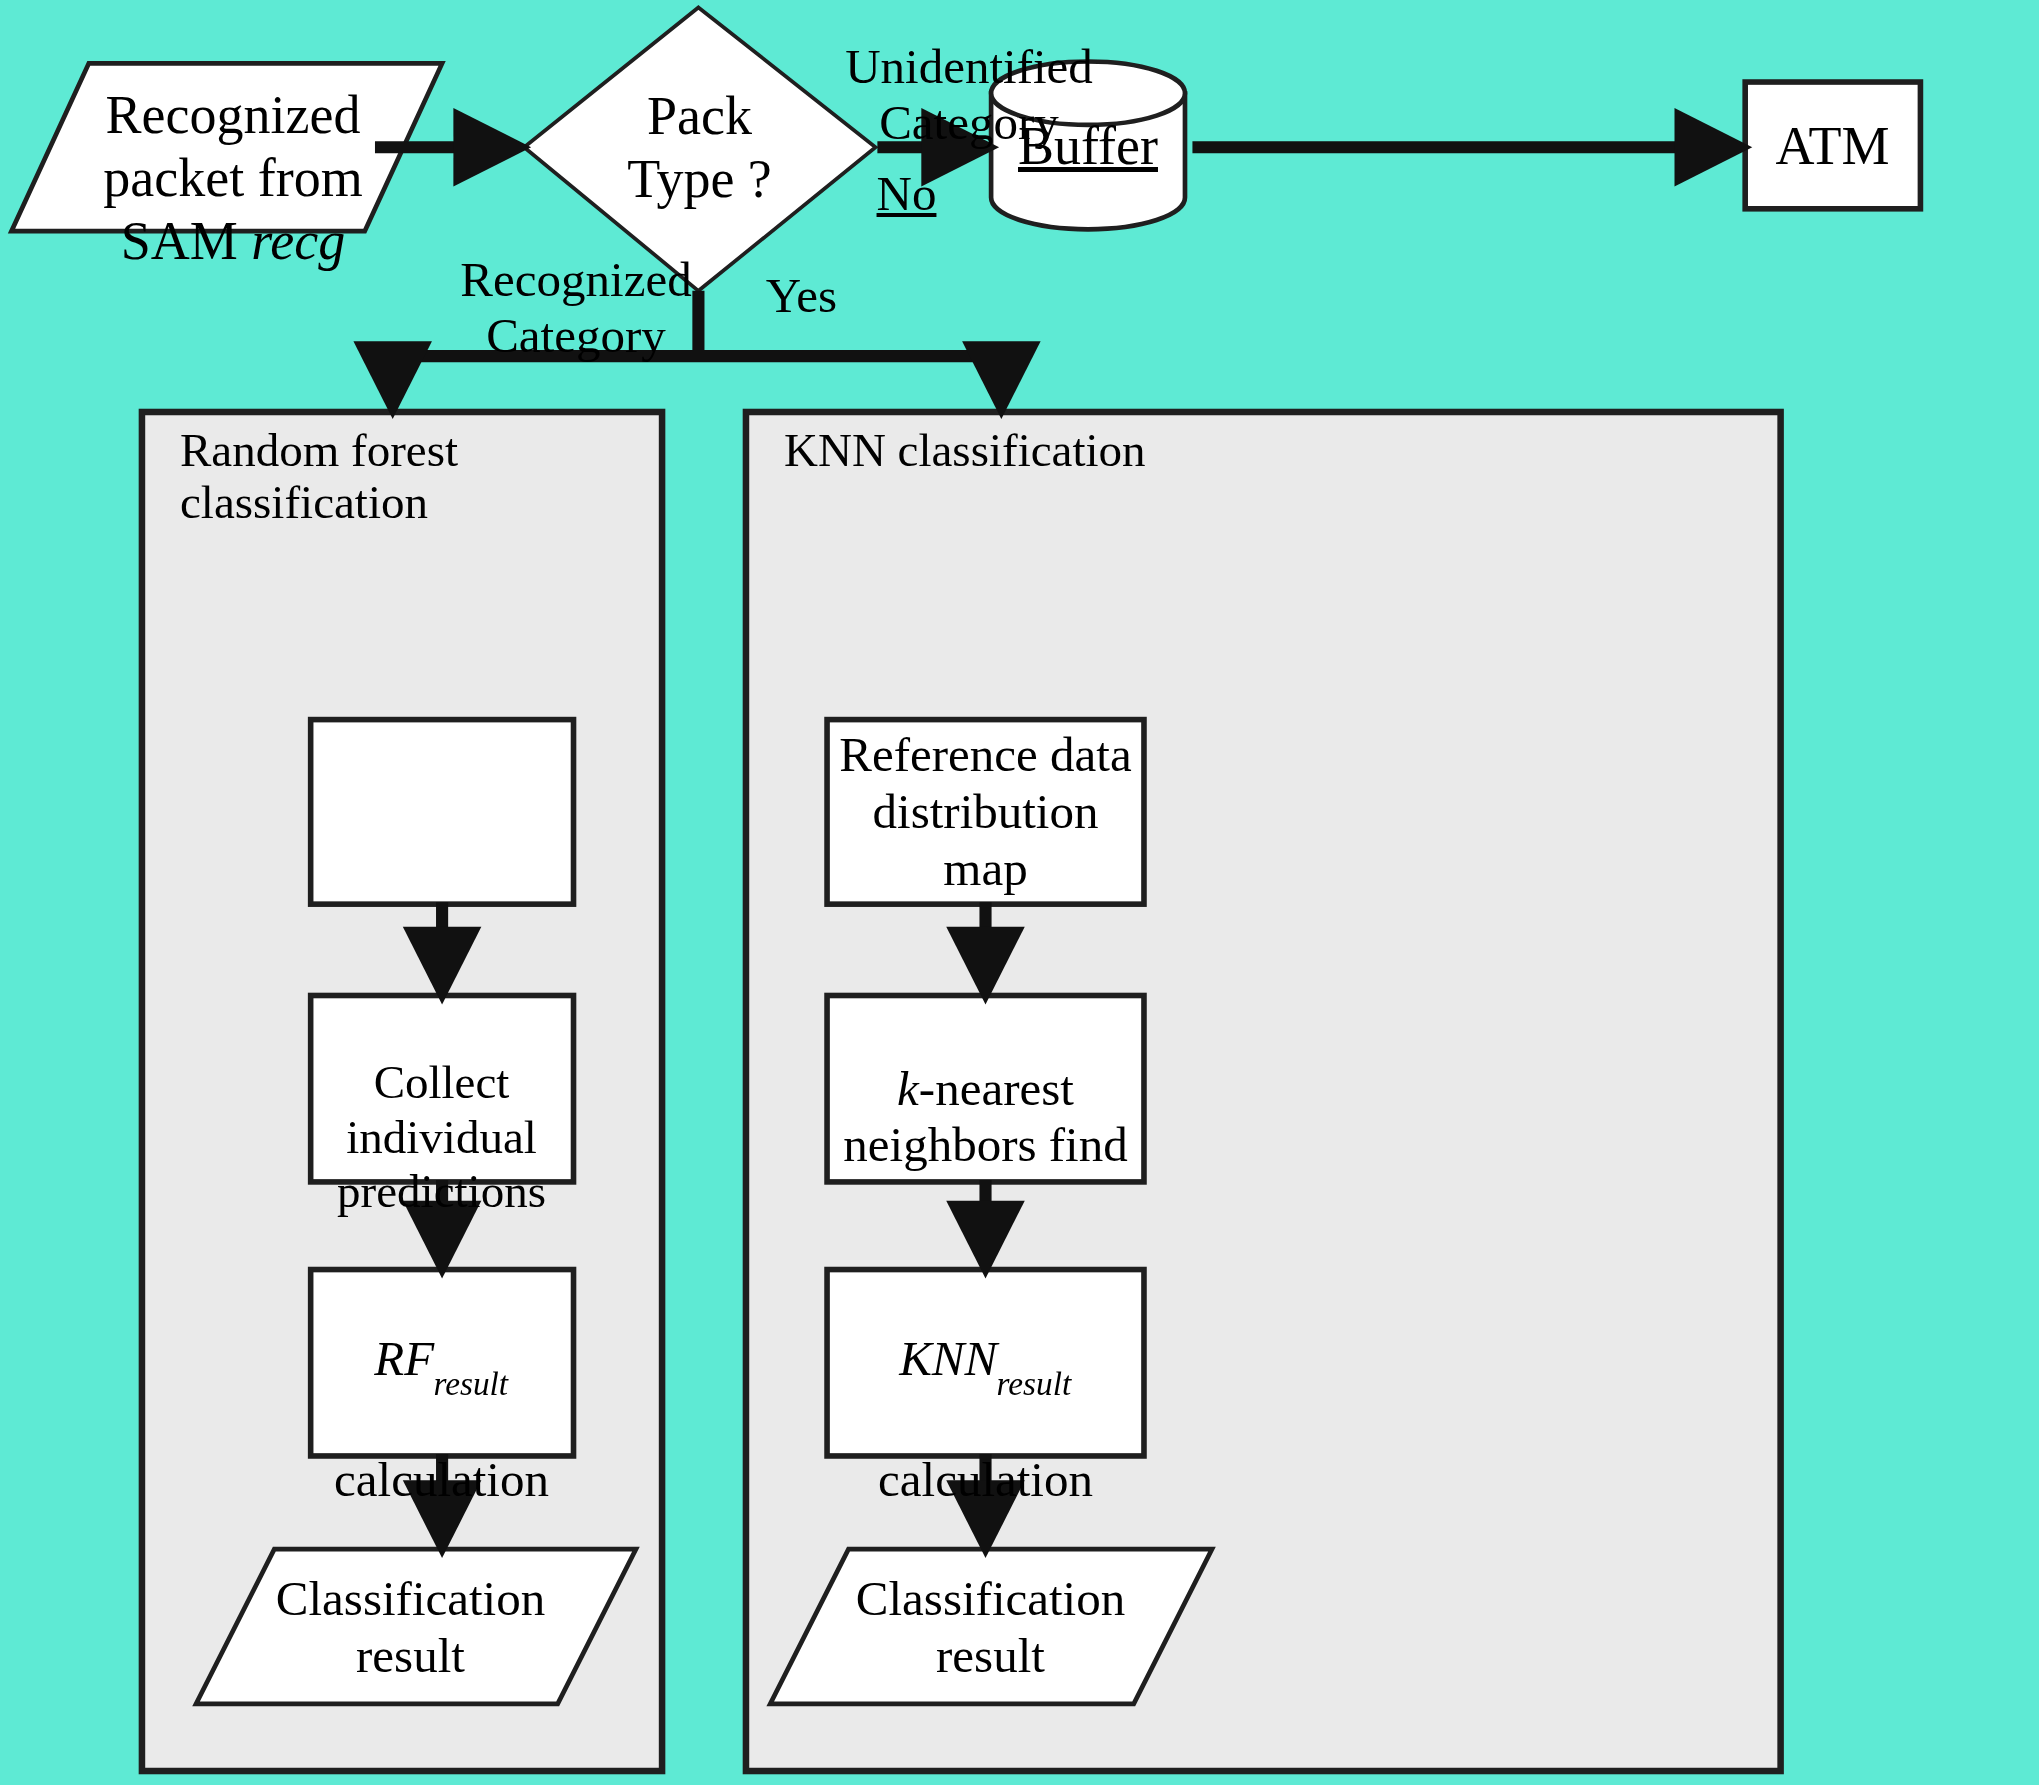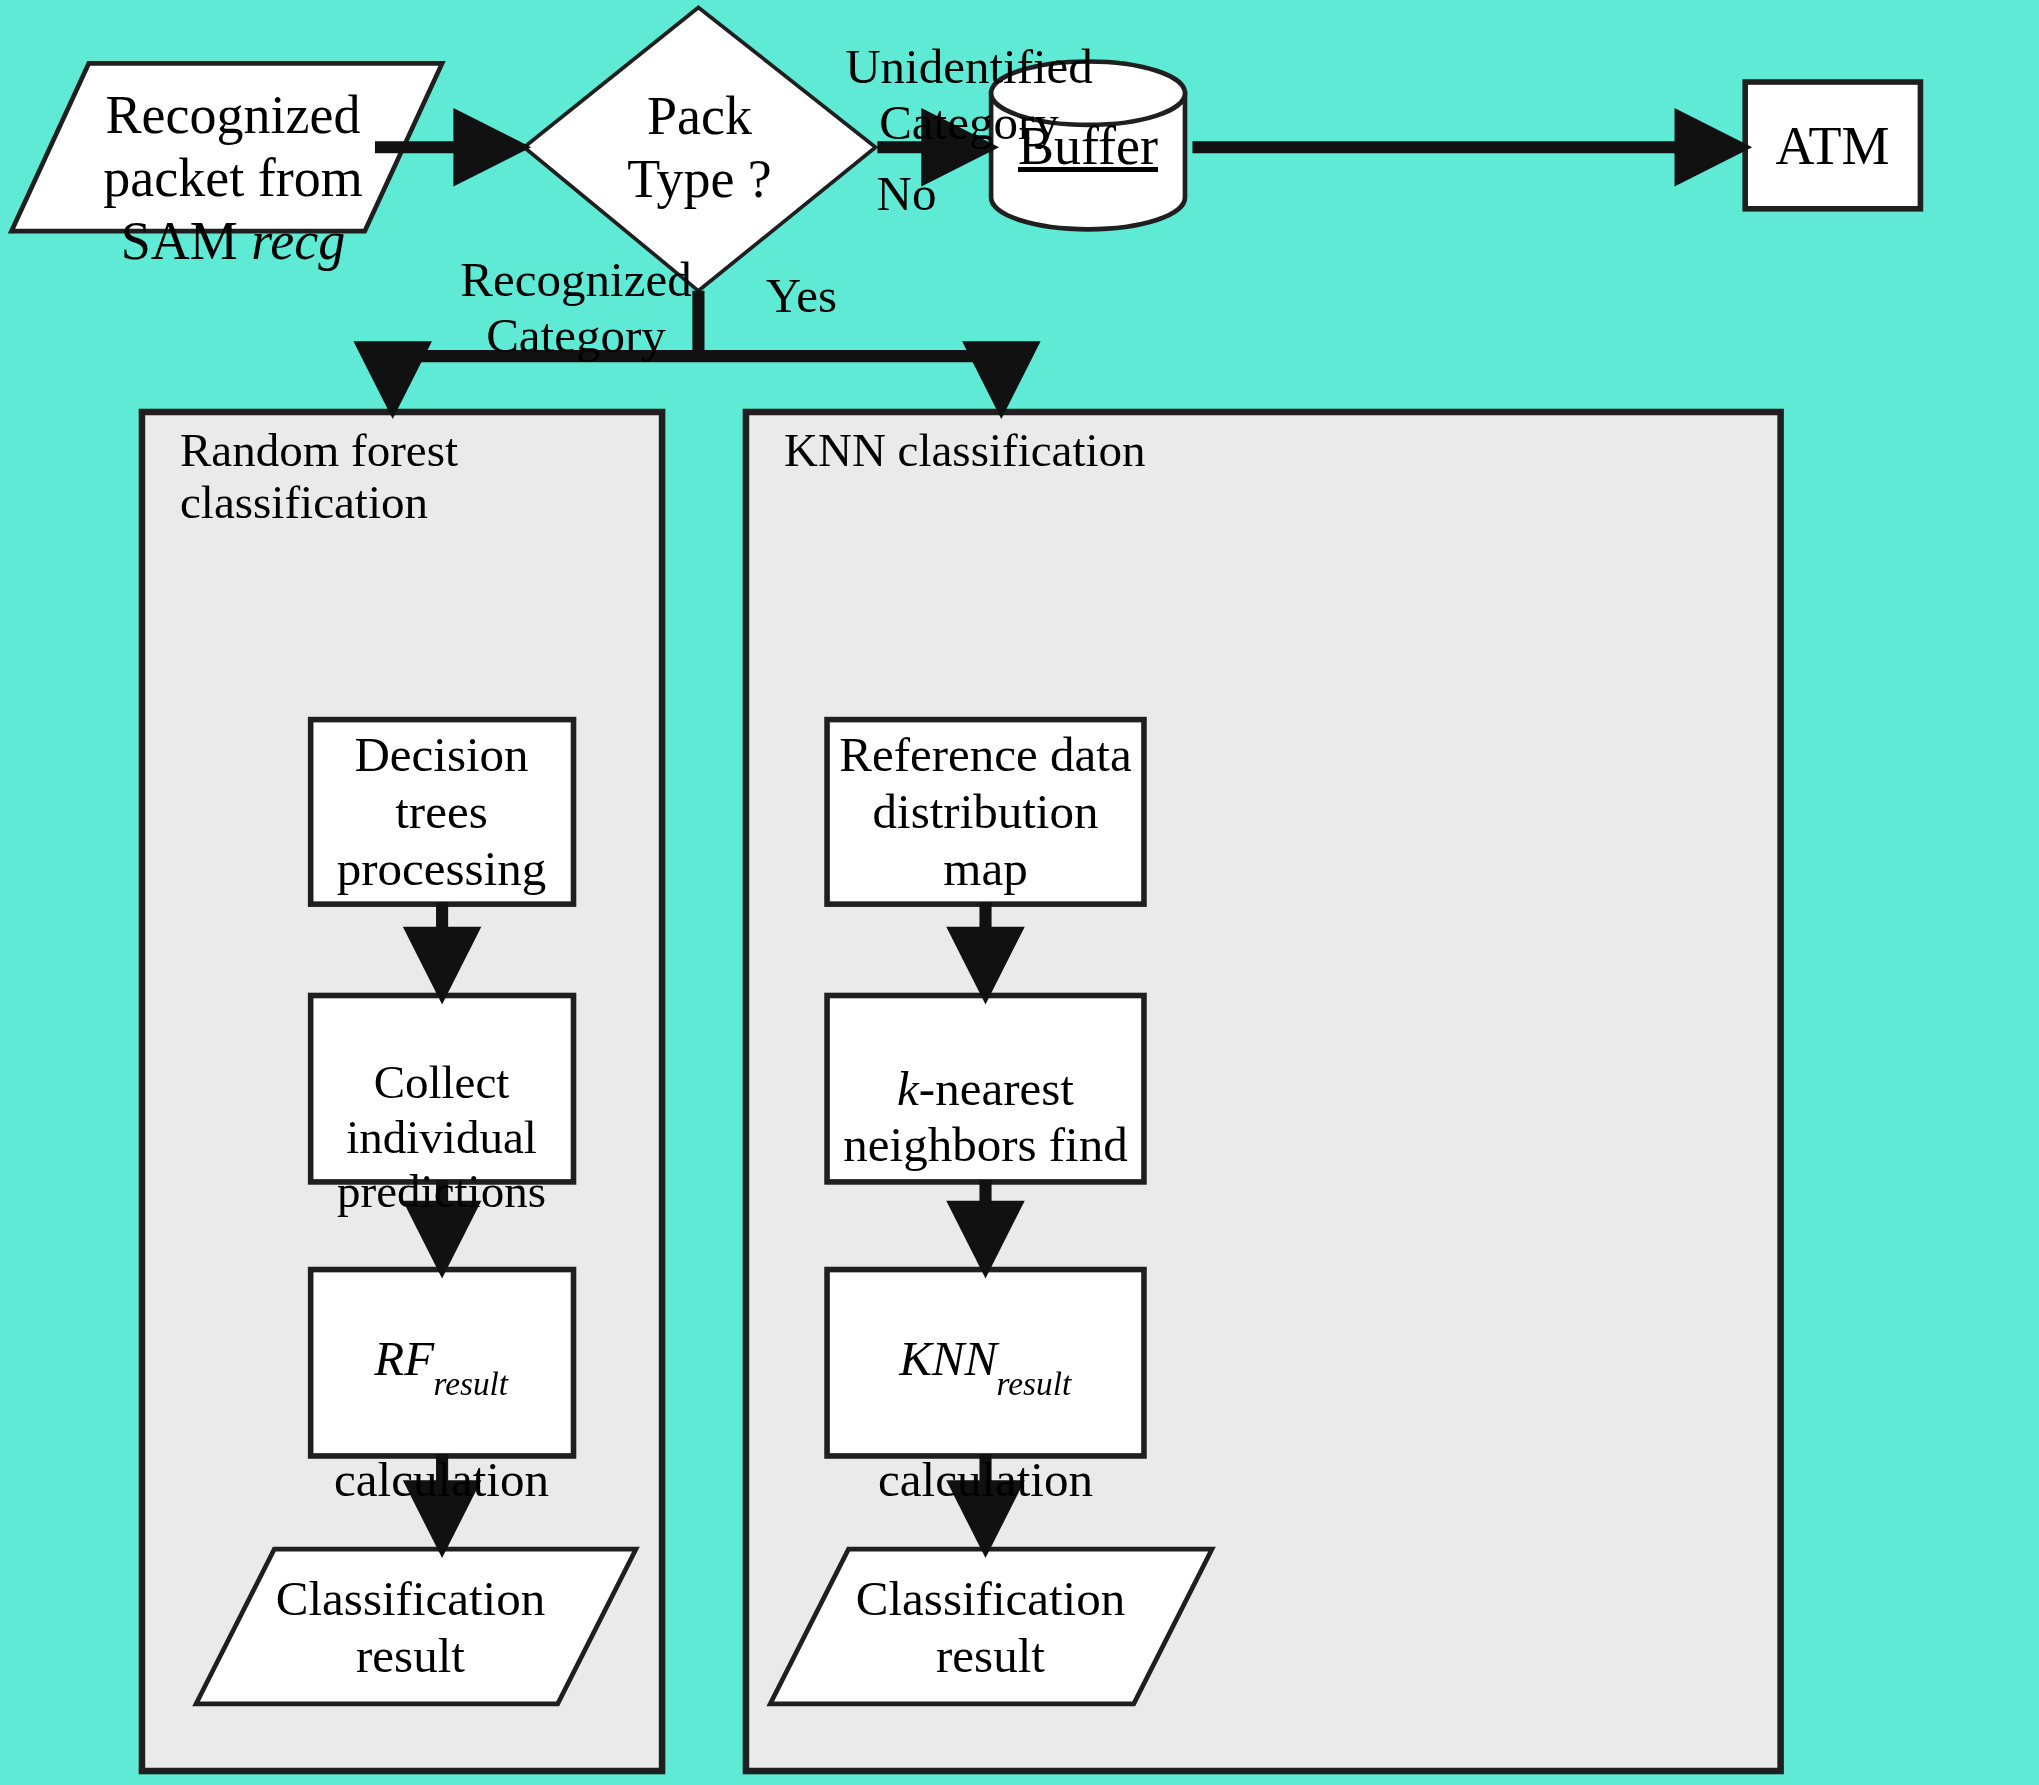--- a/index.html
+++ b/index.html
@@ -132,31 +132,28 @@
 
   <div class="node-text f-58" style="left:580px; top:86px; width:239px; height:123px;">Pack
 Type ?</div>
 
   <div class="node-text f-58" style="left:991px; top:117px; width:194px; height:58px;text-decoration:underline;">Buffer</div>
 
   <div class="node-text f-58" style="left:1745px; top:117px; width:175px; height:58px;">ATM</div>
 
   <div class="edge-label f-54" style="left:820px; top:39px; width:298px;">Unidentified
 Category</div>
-  <div class="edge-label f-54" style="left:846px; top:166px; width:121px;">No</div>
+  <div class="edge-label f-54" style="left:846px; top:166px; width:121px;text-decoration:underline;">No</div>
   <div class="edge-label f-54" style="left:436px; top:252px; width:280px;">Recognized
 Category</div>
   <div class="edge-label f-54" style="left:736px; top:268px; width:131px;">Yes</div>
 
   <div class="panel-title f-50" style="left:164px; top:425px; width:503px;">Random forest classification</div>
   <div class="panel-title f-50" style="left:768px; top:425px; width:559px;">KNN classification</div>
 
-  <div class="node-text f-54" style="left:310px; top:720px; width:263px; height:185px;">Decision
-trees
-processing</div>
   <div class="node-text f-50" style="left:310px; top:1044px; width:263px; height:186px;">Collect
 individual
 predictions</div>
   <div class="node-text f-54" style="left:310px; top:1270px; width:263px; height:186px;">
     <div>
       <span class="sub-wrap">
         <span class="base">RF</span><span class="sub">result</span>
       </span><br>
       <span>calculation</span>
     </div>

